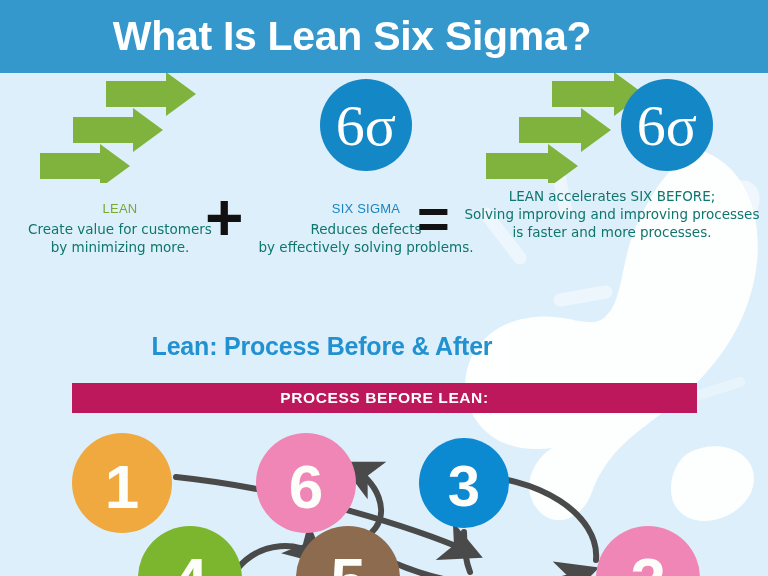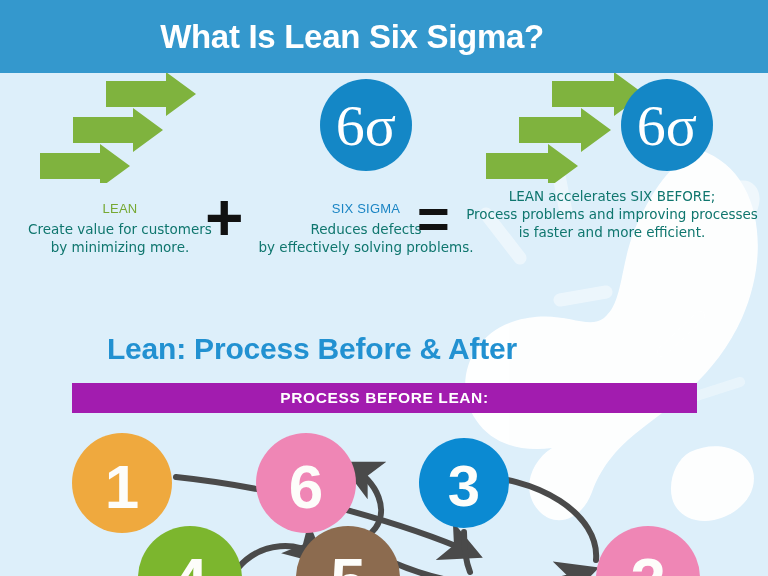--- a/index.html
+++ b/index.html
@@ -16,21 +16,21 @@
   .bg-layer{position:absolute;inset:0;pointer-events:none;}
 
   
   .header-banner{
     position:absolute;left:0;top:0;width:768px;height:73px;
     background:#3498cd;
   }
   .header-title{
     position:absolute;left:0;top:0;width:704px;height:73px;
     display:flex;align-items:center;justify-content:center;
-    color:#ffffff;font-size:33px;font-weight:bold;
+    color:#ffffff;font-size:41px;font-weight:bold;
     letter-spacing:-0.3px;
     font-family:"Liberation Sans","DejaVu Sans",sans-serif;
     border-radius:19px;
   }
 
   
   .compare{position:absolute;left:0;top:73px;width:768px;height:220px;}
 
   .col{position:absolute;}
   .col-lean{left:18px;top:0;width:204px;}
@@ -51,22 +51,22 @@
   }
 
   .op-sign{
     position:absolute;color:#111;font-weight:bold;line-height:1;
   }
   .op-plus{left:205px;top:111px;font-size:66px;}
   .op-eq{left:417px;top:118px;font-size:56px;}
 
   
   .mid-heading{
-    position:absolute;left:8px;top:332px;width:608px;
-    text-align:center;color:#2291d1;font-size:30px;font-weight:bold;
+    position:absolute;left:18px;top:332px;width:608px;
+    text-align:center;color:#2291d1;font-size:25px;font-weight:bold;
     letter-spacing:-0.2px;
   }
   .process-bar{
     position:absolute;left:72px;top:383px;width:625px;height:30px;
     background:#0288c7;
     display:flex;align-items:center;justify-content:center;
   }
   .process-bar-label{
     color:#ffffff;font-size:15.5px;font-weight:bold;letter-spacing:0.6px;
   }
@@ -153,29 +153,29 @@
             <path d="M90 8 h62 v-9 l30 22 -30 22 v-9 h-62 z"></path>
             <path d="M57 44 h62 v-9 l30 22 -30 22 v-9 h-62 z"></path>
             <path d="M24 80 h62 v-9 l30 22 -30 22 v-9 h-62 z"></path>
           </g>
           <circle cx="205" cy="52" r="46" fill="#1487c6"></circle>
           <text x="205" y="72" text-anchor="middle" font-family="Liberation Serif, DejaVu Serif, serif" font-size="58" fill="#ffffff">6σ</text>
         </svg>
       </div>
       <div class="art-caption">
         <div>LEAN accelerates SIX BEFORE;</div>
-        <div>Process problems and improving processes</div>
-        <div>is faster and more efficient.</div>
+        <div>Solving improving and improving processes</div>
+        <div>is faster and more processes.</div>
       </div>
     </div>
   </div>
 
   <div class="mid-heading" style="color: rgb(34, 145, 209);">Lean: Process Before &amp; After</div>
 
-  <div class="process-bar" style="background: #a21caf;">
+  <div class="process-bar" style="background: #be185d;">
     <span class="process-bar-label">PROCESS BEFORE LEAN:</span>
   </div>
 
   <svg class="flow" width="768" height="156" viewBox="0 0 768 156" aria-hidden="true" style="top:420px;">
     <defs>
       <marker id="ah" viewBox="0 0 12 12" refX="8" refY="6" markerWidth="7" markerHeight="7" orient="auto-start-reverse">
         <path d="M0 0 L12 6 L0 12 L3 6 Z" fill="#4a4a4a"></path>
       </marker>
     </defs>
 

